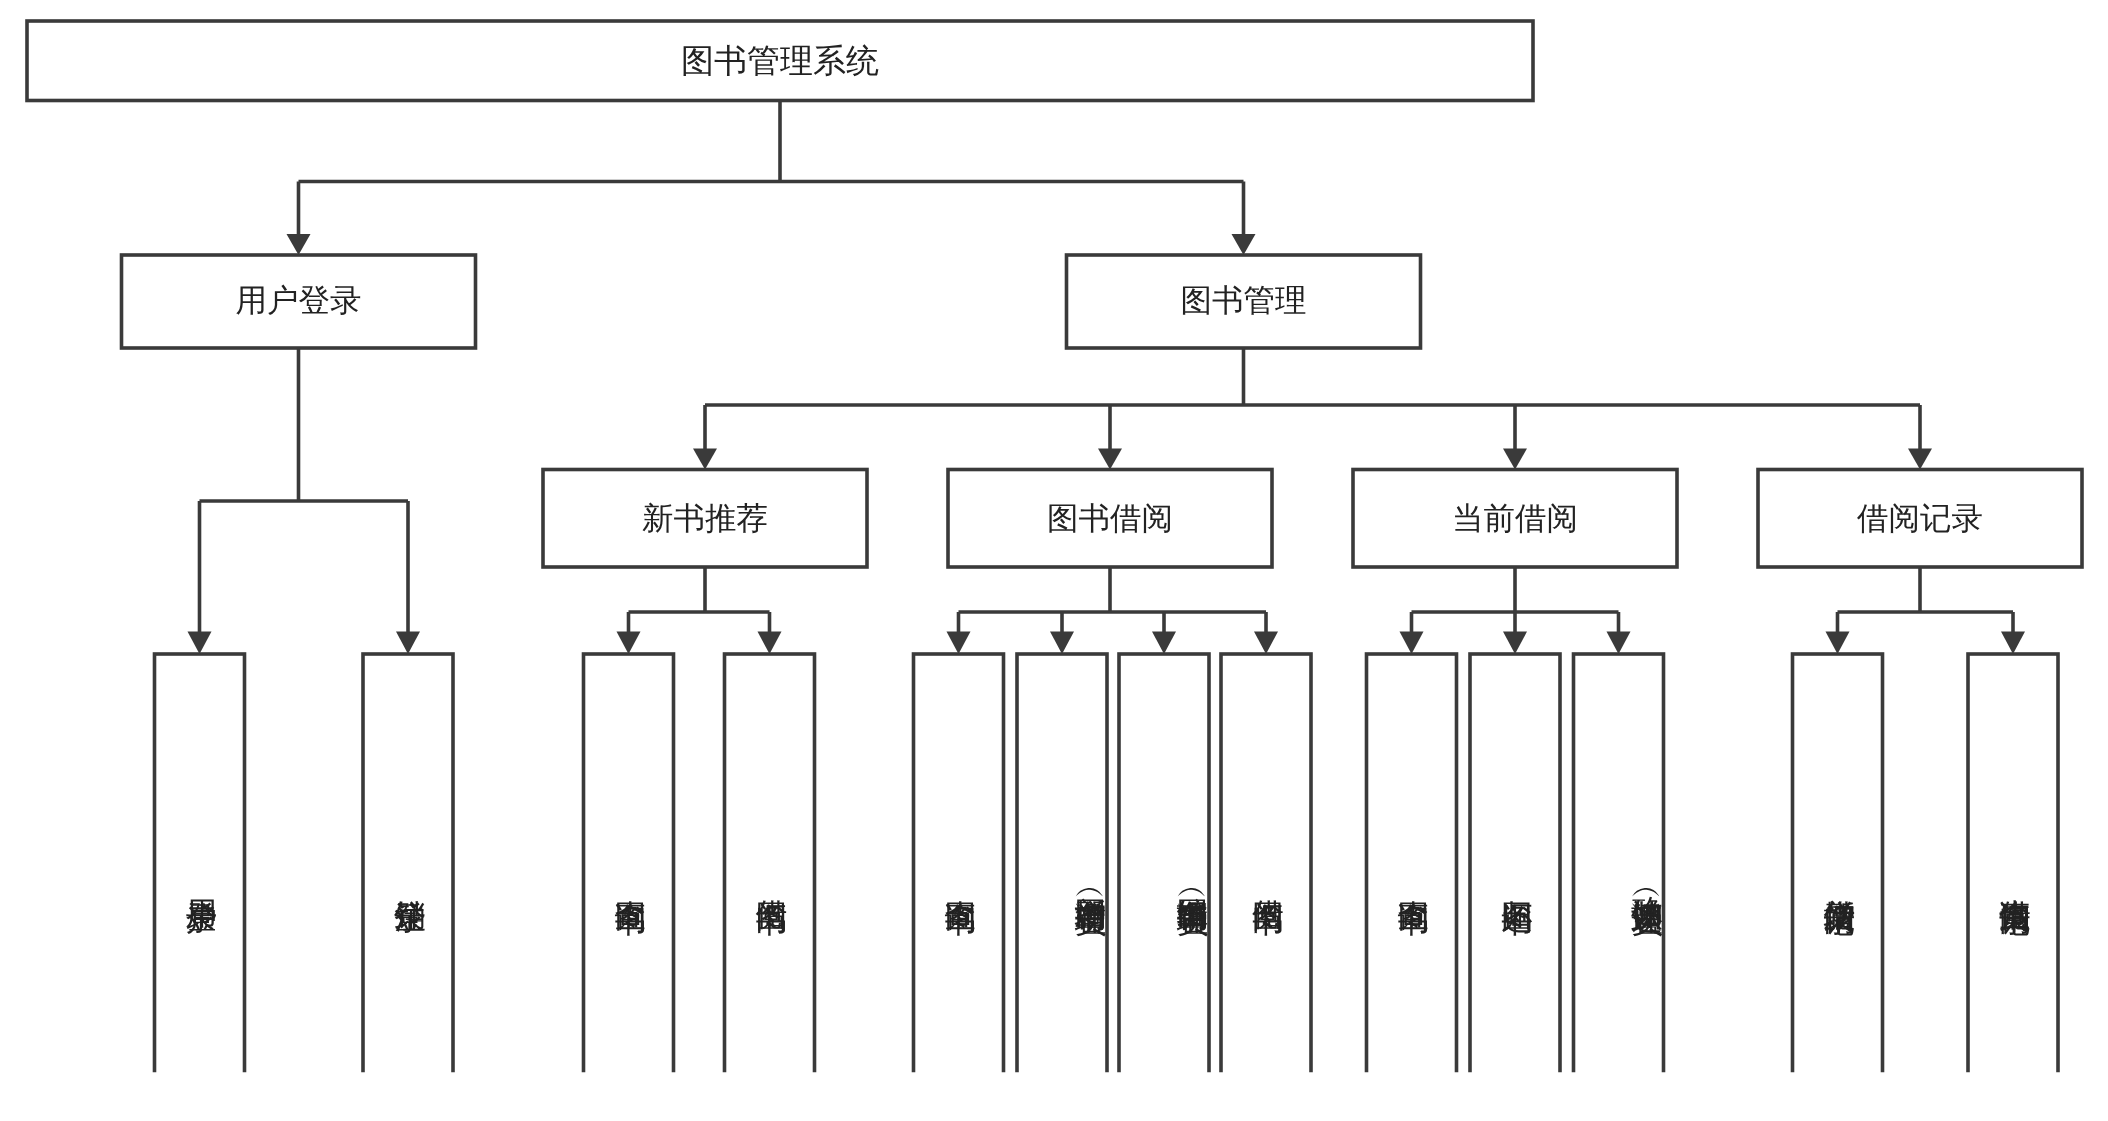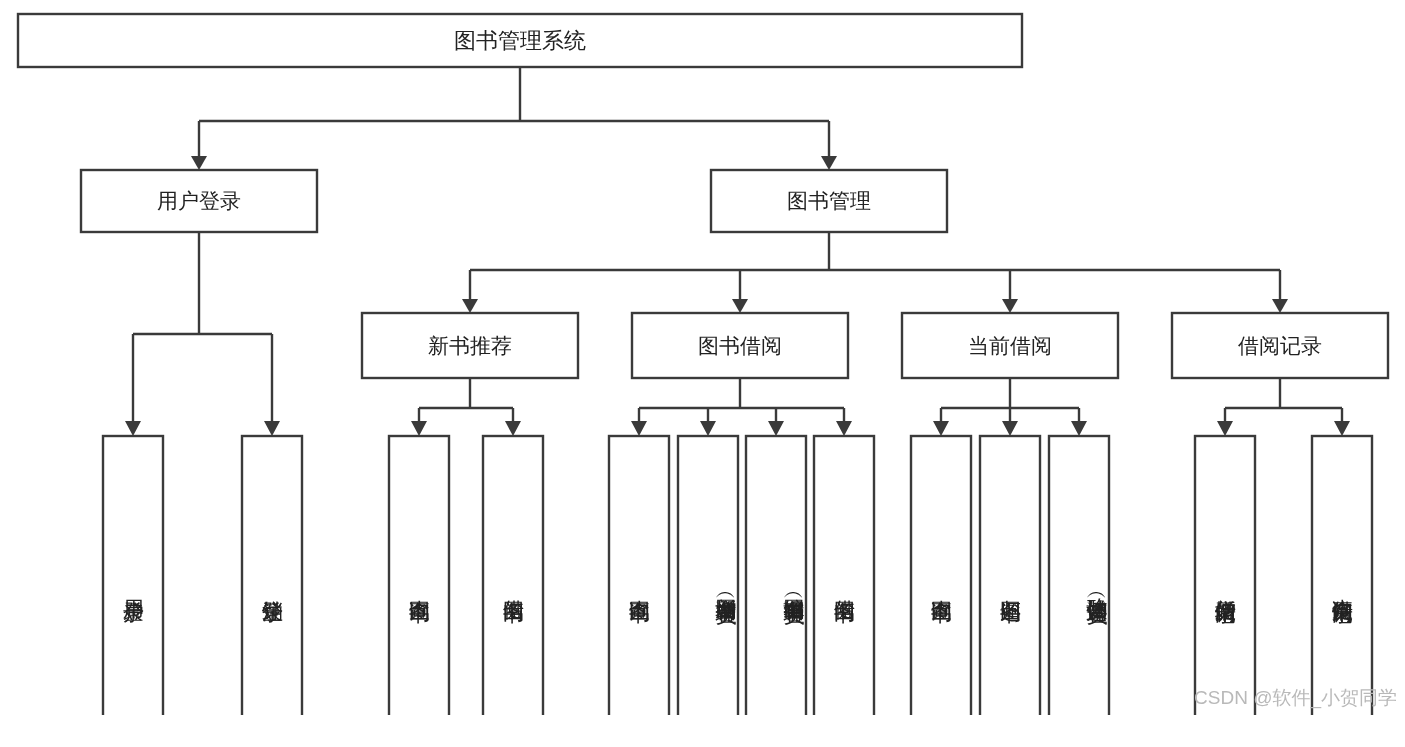--- a/index.html
+++ b/index.html
@@ -202,14 +202,13 @@
   <div class="leaf-label-wrap" style="left:609px; top:436px; width:60px; height:298px;">查询图书</div>
   <div class="leaf-label-wrap" style="left:678px; top:436px; width:60px; height:298px; align-items:flex-start;">新增图书（管理员）</div>
   <div class="leaf-label-wrap" style="left:746px; top:436px; width:60px; height:298px; align-items:flex-start;">编辑图书（管理员）</div>
   <div class="leaf-label-wrap" style="left:814px; top:436px; width:60px; height:298px;">借阅图书</div>
   <div class="leaf-label-wrap" style="left:911px; top:436px; width:60px; height:298px;">查询图书</div>
   <div class="leaf-label-wrap" style="left:980px; top:436px; width:60px; height:298px;">归还图书</div>
   <div class="leaf-label-wrap" style="left:1049px; top:436px; width:60px; height:298px; align-items:flex-start;">确认归还（管理员）</div>
   <div class="leaf-label-wrap" style="left:1195px; top:436px; width:60px; height:298px;">新增借阅记录</div>
   <div class="leaf-label-wrap" style="left:1312px; top:436px; width:60px; height:298px;">查询借阅记录</div>
 
-  <div class="watermark">CSDN @软件_小贺同学</div>
 </div>
 
 </body></html>

